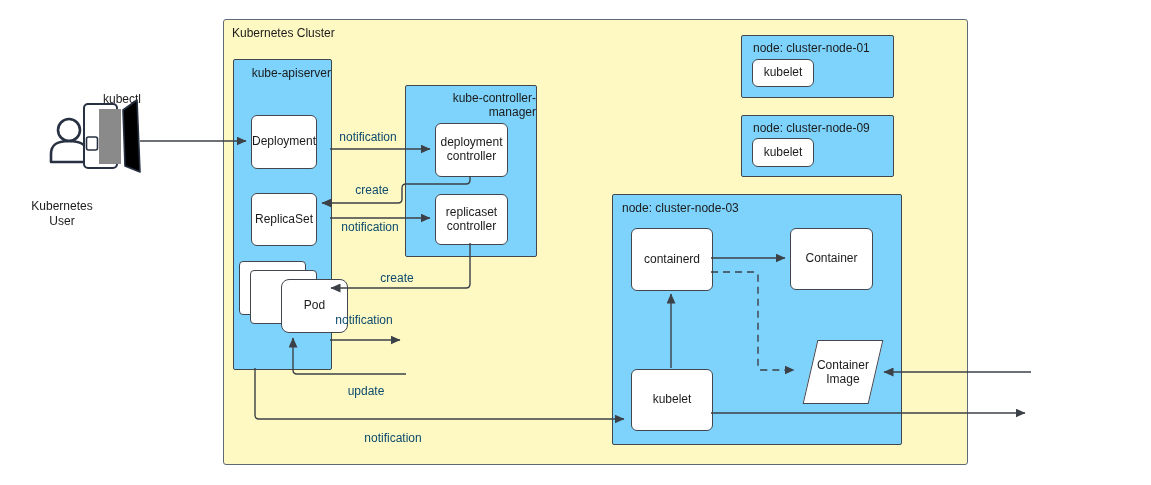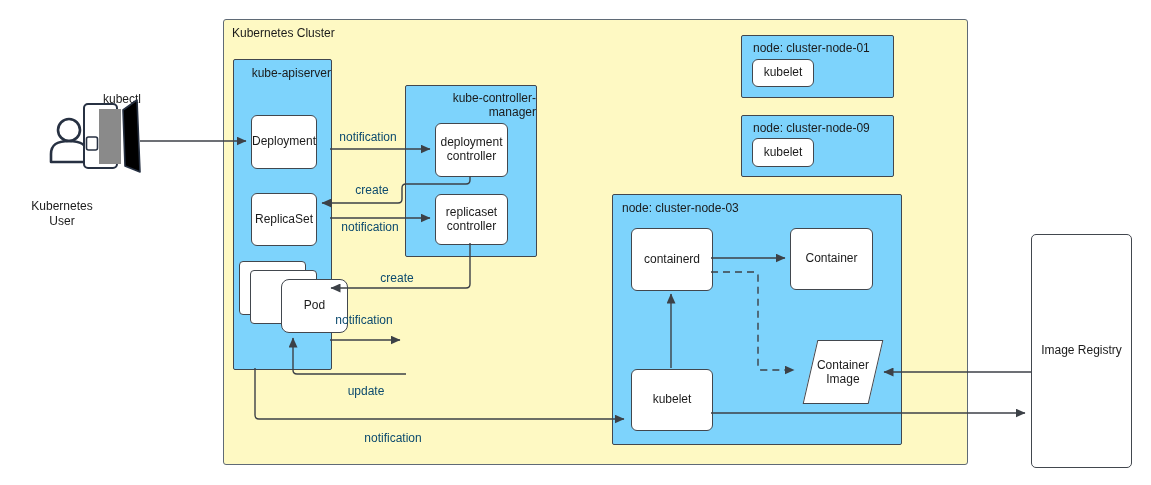--- a/index.html
+++ b/index.html
@@ -89,23 +89,20 @@
 
   <div class="parallelogram" style="left:810px;top:340px;width:64px;height:62px;">
     <span class="preline">Container
 Image</span>
   </div>
 
   <div class="box" style="left:631px;top:369px;width:80px;height:60px;">
     <span>kubelet</span>
   </div>
 
-  <div class="box" style="left:1031px;top:234px;width:99px;height:232px;border-radius:5px;">
-    <span>Image Registry</span>
-  </div>
 
   <div class="actor-label preline" style="left:19px;top:164px;width:86px;margin-top:35px;">Kubernetes
 User</div>
   <div class="actor-label" style="left:91px;top:92px;width:62px;">kubectl</div>
 
   <svg width="1151" height="485" viewBox="0 0 1151 485">
     <defs>
       <marker id="arw" markerWidth="11" markerHeight="9" refX="9.5" refY="4.5" orient="auto" markerUnits="userSpaceOnUse">
         <path d="M0,0 L10,4.5 L0,9 Z" fill="#3c4147"></path>
       </marker>

